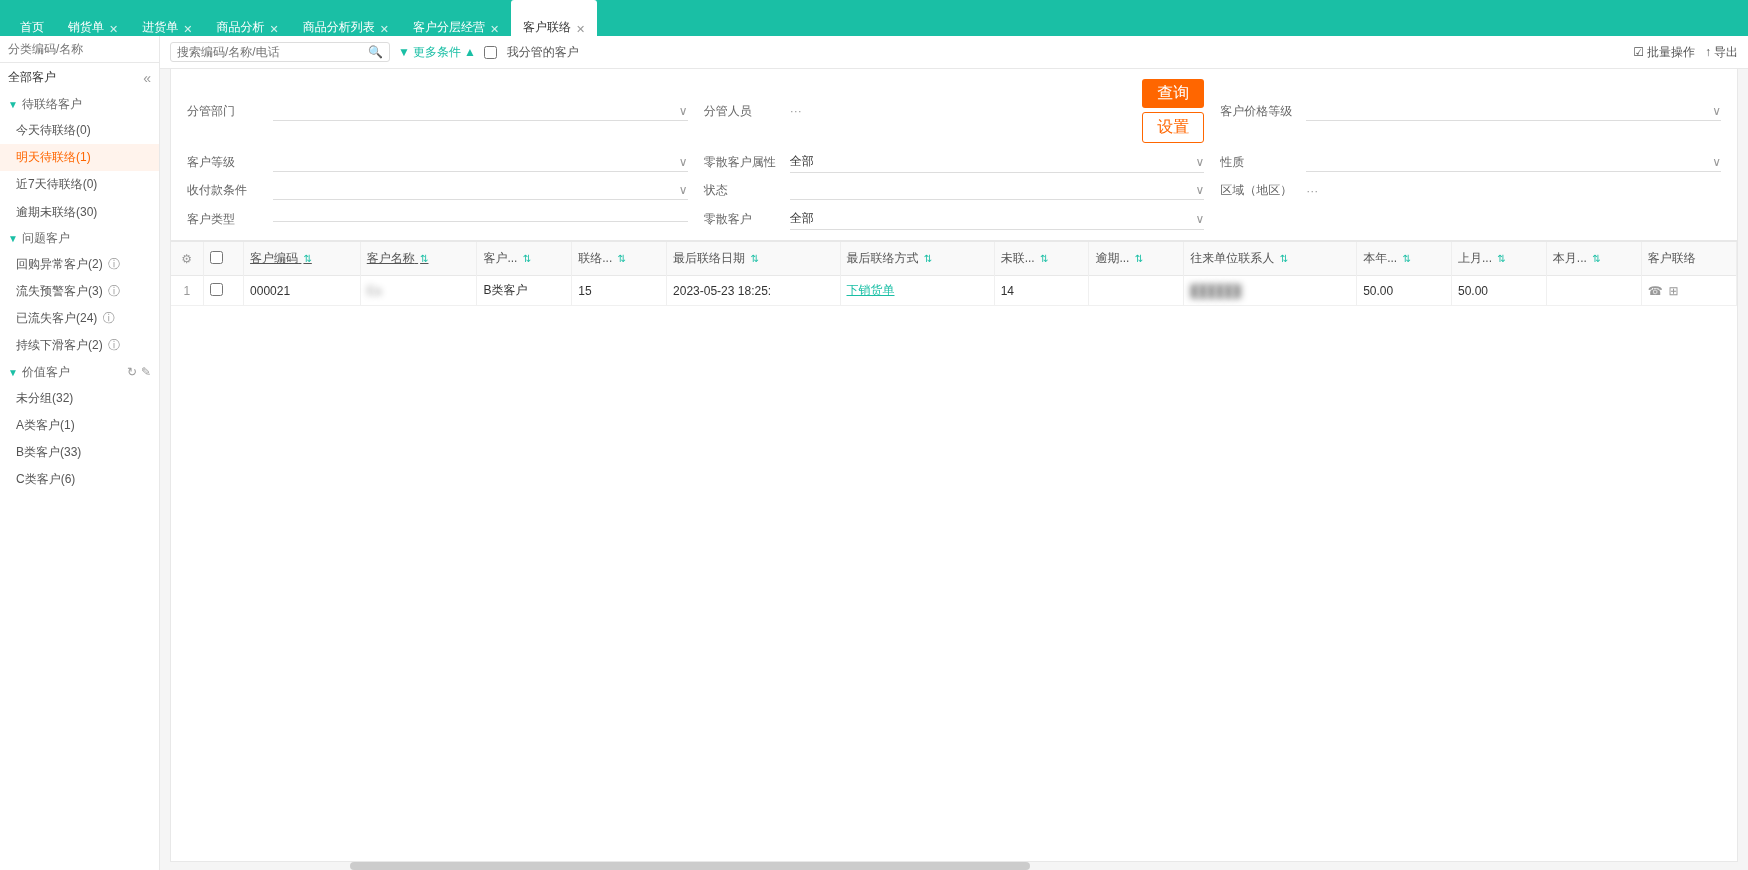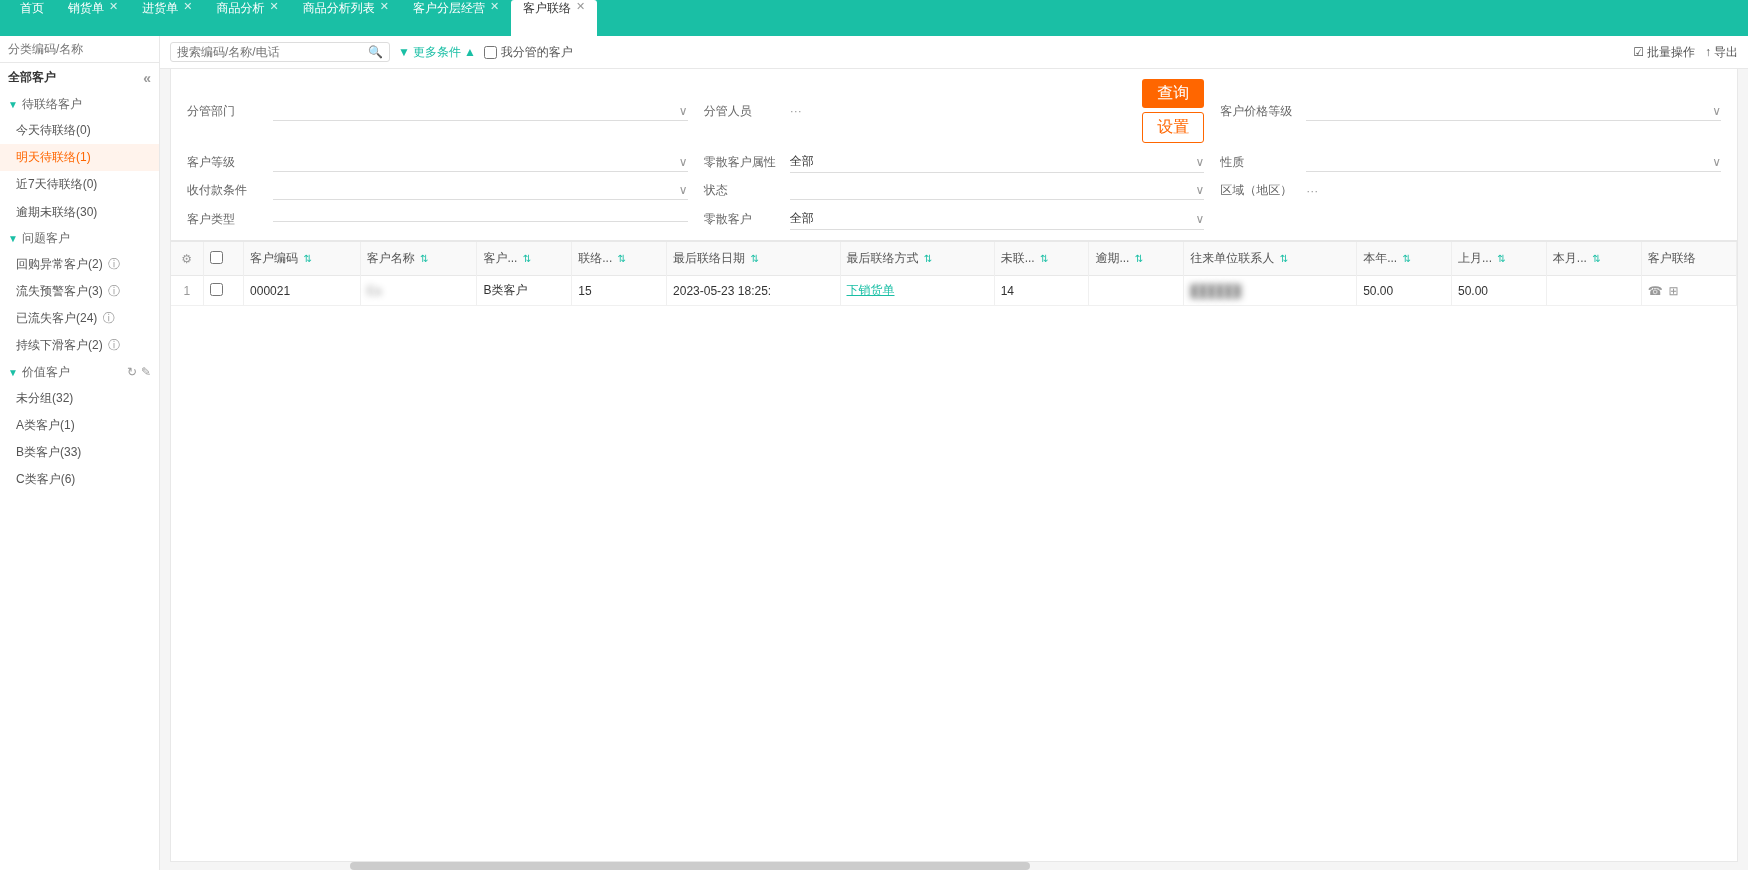--- a/index.html
+++ b/index.html
@@ -12,21 +12,21 @@
       background: #1abfa5;
       height: 36px;
       padding: 0 8px;
       gap: 0;
     }
     .nav-item {
       color: #fff;
       padding: 0 12px;
       height: 36px;
       display: flex;
-      align-items: flex-start;
+      align-items: flex-end;
       cursor: pointer;
       white-space: nowrap;
       font-size: 13px;
     }
     .nav-item.active {
       background: #fff;
       color: #333;
       border-radius: 3px 3px 0 0;
     }
     .nav-item .close-x {
@@ -64,21 +64,21 @@
       border: none;
       outline: none;
       font-size: 12px;
       color: #b91c1c;
     }
     .sidebar-section-title {
       display: flex;
       align-items: center;
       justify-content: space-between;
       padding: 6px 8px;
-      font-weight: bold;
+      font-weight: normal;
       color: #333;
       cursor: pointer;
     }
     .sidebar-section-title .collapse-btn {
       color: #999;
       font-size: 14px;
     }
     .sidebar-group-label {
       display: flex;
       align-items: center;
@@ -139,21 +139,21 @@
       display: flex;
       align-items: center;
       color: #1abfa5;
       cursor: pointer;
       gap: 3px;
       font-size: 12px;
     }
     .checkbox-label {
       display: flex;
       align-items: center;
-      gap: 4px;
+      gap: 10px;
       color: #555;
       cursor: pointer;
     }
     .toolbar-right {
       margin-left: auto;
       display: flex;
       gap: 10px;
       align-items: center;
     }
     .toolbar-btn {
@@ -256,21 +256,21 @@
       border-bottom: 1px solid #e8e8e8;
     }
     th {
       padding: 8px 6px;
       text-align: left;
       color: #555;
       font-weight: normal;
       border-right: 1px solid #eee;
       white-space: nowrap;
     }
-    th.sortable { cursor: pointer; }
+    th.sortable { cursor: pointer; text-decoration: underline; }
     th .sort-icon { color: #1abfa5; font-size: 10px; margin-left: 2px; }
     td {
       padding: 6px 6px;
       border-bottom: 1px solid #f0f0f0;
       border-right: 1px solid #f0f0f0;
       color: #333;
       white-space: nowrap;
     }
     td a { color: #1abfa5; text-decoration: underline; cursor: pointer; }
     td.blurred { color: transparent; text-shadow: 0 0 6px #999; }

